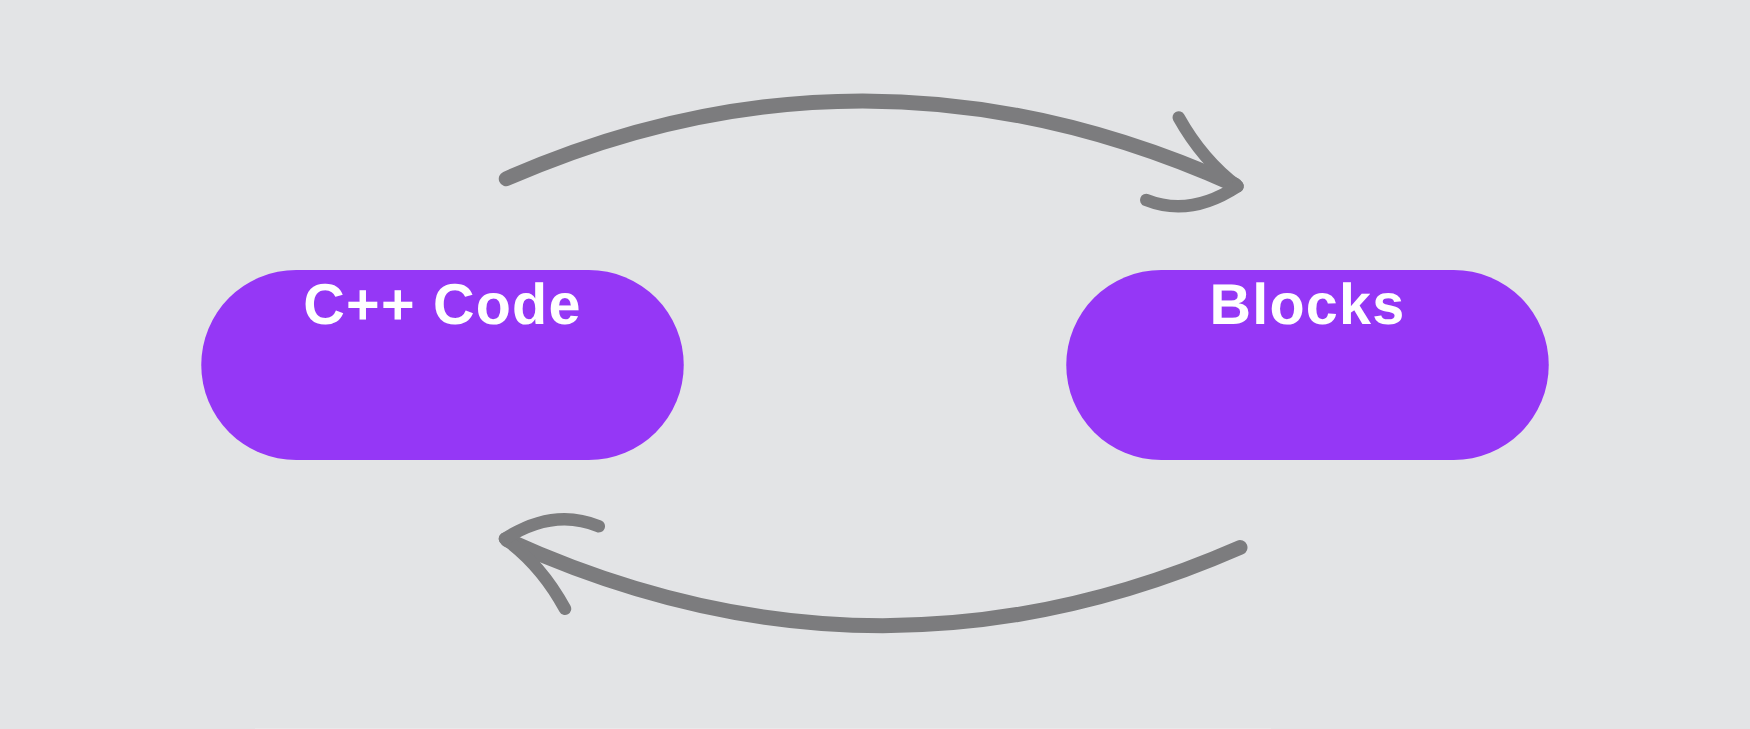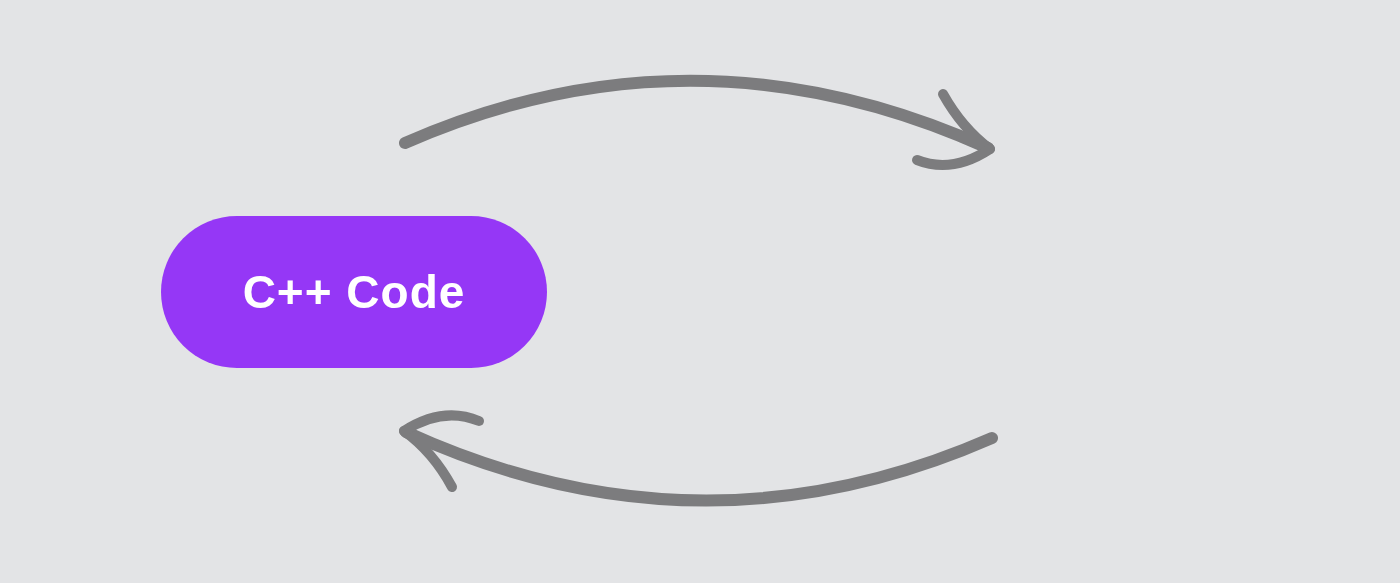--- a/index.html
+++ b/index.html
@@ -33,21 +33,20 @@
   }
   .arrow-main { stroke-width: 12; }
   .arrow-barb { stroke-width: 10; }
   .pill {
     position: absolute;
     top: 216px;
     width: 386px; height: 152px;
     background: var(--node_fill);
     border-radius: 76px;
     display: flex;
-    align-items: center;
     justify-content: center;
   }
   .pill-left  { left: 161px; }
   .pill-right { left: 853px; }
   .pill-label {
     color: var(--node_text);
     font-size: 46px;
     font-weight: bold;
     letter-spacing: 1px;
     white-space: nowrap;
@@ -70,14 +69,17 @@
       <path class="arrow-stroke arrow-main" d="M 992 438 Q 700 566 406 432"></path>
       <path class="arrow-stroke arrow-barb" d="M 452 487 Q 433 452 404 431"></path>
       <path class="arrow-stroke arrow-barb" d="M 479 421 Q 443 406 404 431"></path>
     </g>
   </svg>
 
   <div class="pill pill-left">
     <span class="pill-label">C++ Code</span>
   </div>
 
+  <div class="pill pill-right">
+    <span class="pill-label">Blocks</span>
+  </div>
 
 </div>
 
 </body></html>

